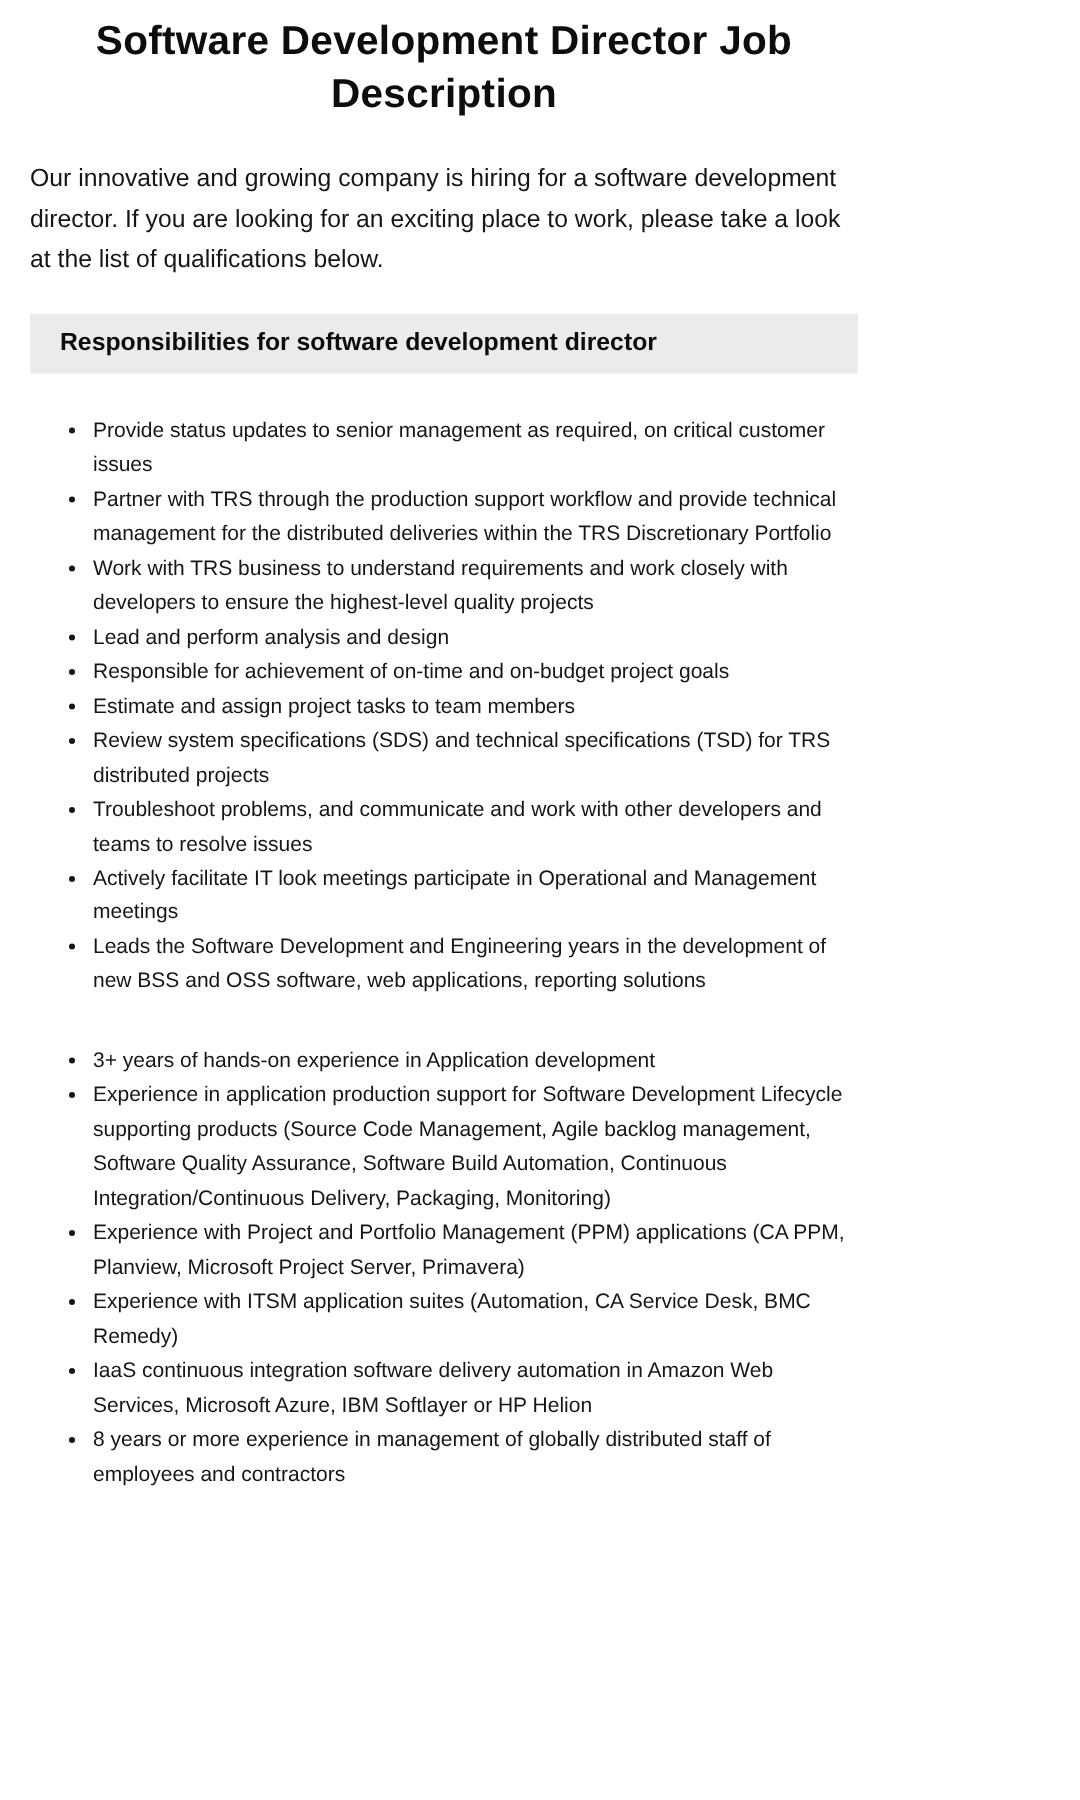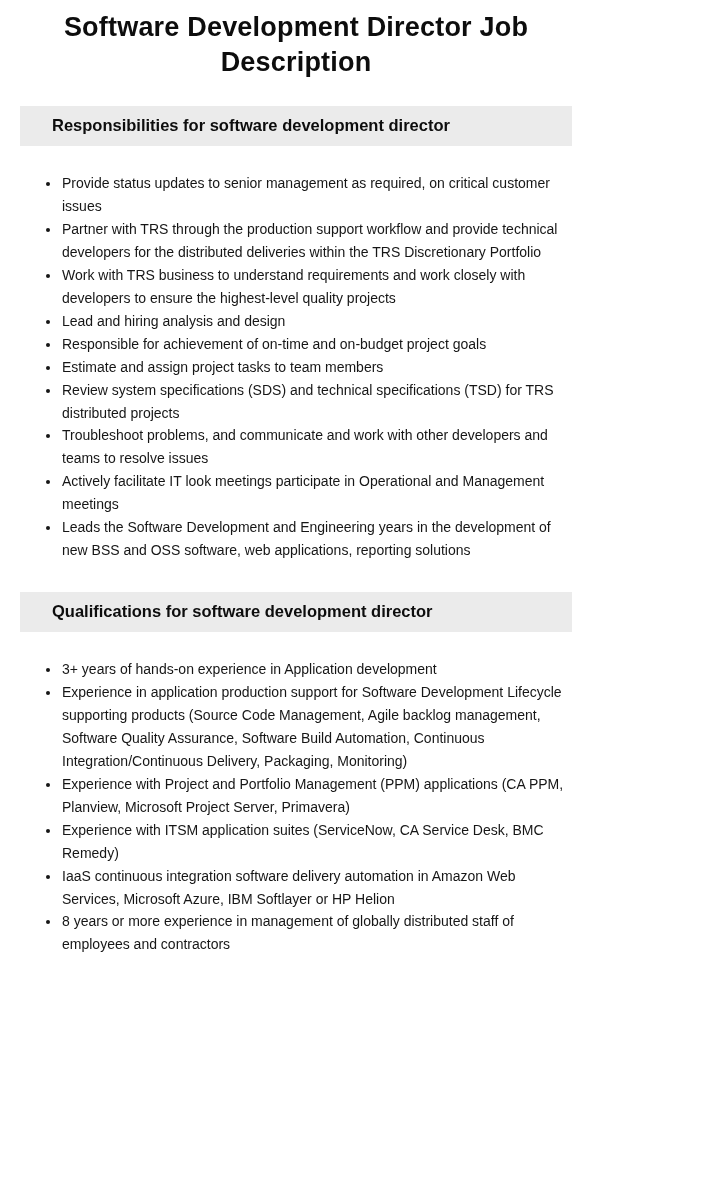--- a/index.html
+++ b/index.html
@@ -32,21 +32,21 @@
   p.intro {
     font-size: 16.5px;
     line-height: 1.64;
     margin: 0 0 22px 0;
   }
   .section-bar {
     background: #ebebeb;
     font-weight: 700;
     font-size: 16.5px;
     line-height: 1.2;
-    padding: 10px 32px;
+    padding: 10px 20px;
     margin: 0 0 26px 0;
     color: #0d0d0d;
   }
   ul.bullet-list {
     margin: 0 0 30px 0;
     padding-left: 41px;
   }
   ul.bullet-list li {
     font-size: 14px;
     line-height: 1.64;
@@ -54,40 +54,40 @@
     margin: 0;
   }
 </style>
 </head>
 <body>
 
 <div class="page">
 
   <h1 class="page-title">Software Development Director Job Description</h1>
 
+  <p class="intro">Our innovative and growing company is hiring for a software development director. If you are looking for an exciting place to work, please take a look at the list of qualifications below.</p>
 
   <div class="section-bar">Responsibilities for software development director</div>
 
   <ul class="bullet-list">
     <li>Provide status updates to senior management as required, on critical customer issues</li>
-    <li>Partner with TRS through the production support workflow and provide technical developers for the distributed deliveries within the TRS Discretionary Portfolio</li>
+    <li>Partner with TRS through the production support workflow and provide technical management for the distributed deliveries within the TRS Discretionary Portfolio</li>
     <li>Work with TRS business to understand requirements and work closely with developers to ensure the highest-level quality projects</li>
-    <li>Lead and hiring analysis and design</li>
+    <li>Lead and perform analysis and design</li>
     <li>Responsible for achievement of on-time and on-budget project goals</li>
     <li>Estimate and assign project tasks to team members</li>
     <li>Review system specifications (SDS) and technical specifications (TSD) for TRS distributed projects</li>
     <li>Troubleshoot problems, and communicate and work with other developers and teams to resolve issues</li>
     <li>Actively facilitate IT look meetings participate in Operational and Management meetings</li>
     <li>Leads the Software Development and Engineering years in the development of new BSS and OSS software, web applications, reporting solutions</li>
   </ul>
 
-  <div class="section-bar">Qualifications for software development director</div>
 
   <ul class="bullet-list">
     <li>3+ years of hands-on experience in Application development</li>
     <li>Experience in application production support for Software Development Lifecycle supporting products (Source Code Management, Agile backlog management, Software Quality Assurance, Software Build Automation, Continuous Integration/Continuous Delivery, Packaging, Monitoring)</li>
     <li>Experience with Project and Portfolio Management (PPM) applications (CA PPM, Planview, Microsoft Project Server, Primavera)</li>
-    <li>Experience with ITSM application suites (ServiceNow, CA Service Desk, BMC Remedy)</li>
+    <li>Experience with ITSM application suites (Automation, CA Service Desk, BMC Remedy)</li>
     <li>IaaS continuous integration software delivery automation in Amazon Web Services, Microsoft Azure, IBM Softlayer or HP Helion</li>
     <li>8 years or more experience in management of globally distributed staff of employees and contractors</li>
   </ul>
 
 </div>
 
 </body></html>

